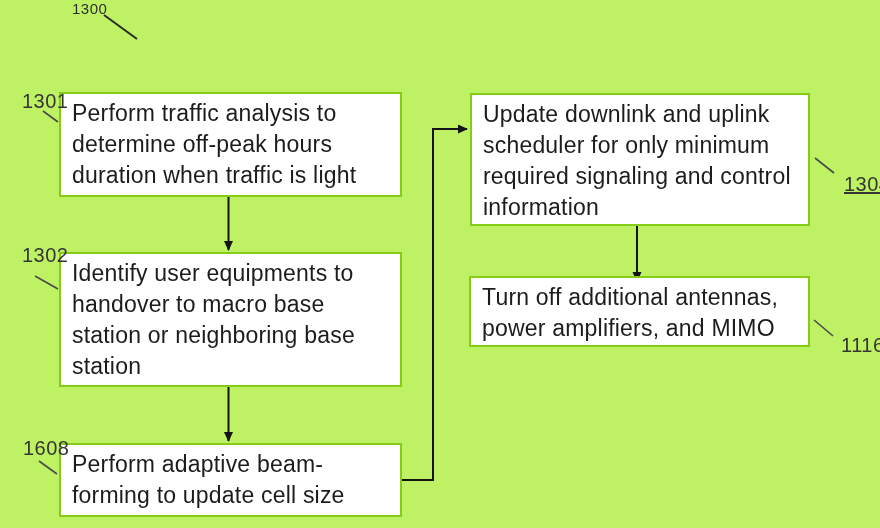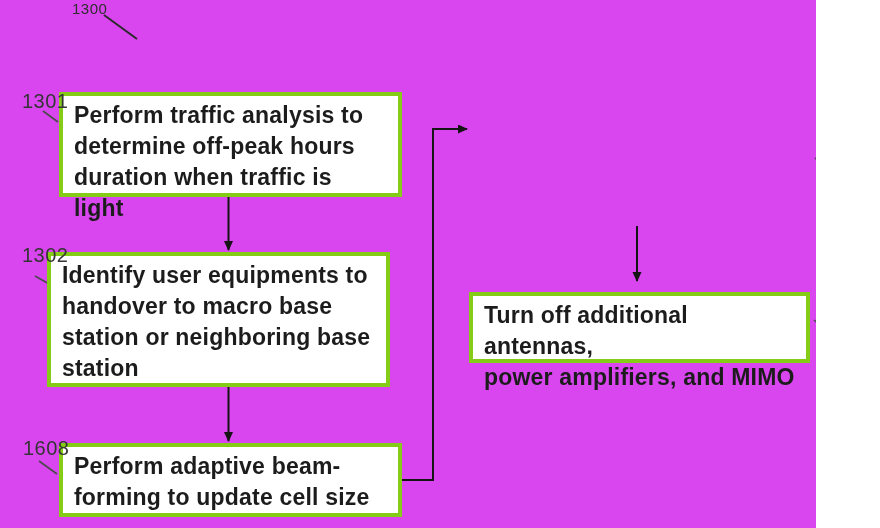--- a/index.html
+++ b/index.html
@@ -2,48 +2,47 @@
 <html><head>
 <meta charset="utf-8">
 <style>
   html, body {
     margin: 0;
     padding: 0;
     background: #ffffff;
   }
   #app {
     position: relative;
-    width: 816px;
+    width: 880px;
     height: 528px;
-    background: #d946ef;
+    background: #bef264;
     overflow: hidden;
     font-family: "Liberation Sans", sans-serif;
     color: #1a1a1a;
   }
   .overlay {
     position: absolute;
     left: 0;
     top: 0;
     width: 880px;
     height: 528px;
     pointer-events: none;
   }
   .flow-box {
     position: absolute;
     box-sizing: border-box;
     background: #ffffff;
-    border: 4px solid #84cc16;
+    border: 2px solid #84cc16;
     padding: 4px 11px 0 11px;
     font-size: 23px;
     line-height: 31px;
     letter-spacing: 0.2px;
     white-space: pre-line;
     color: #1c1c1c;
     z-index: 2;
-    font-weight: bold;
   }
   .ref-label {
     position: absolute;
     font-size: 20px;
     line-height: 14px;
     color: #353535;
     letter-spacing: 0.5px;
     z-index: 3;
     margin-left: 8px;
   }
@@ -101,26 +100,30 @@
   <div class="ref-label" style="left:14px; top:94px;">1301</div>
   <div class="ref-label" style="left:14px; top:248px;">1302</div>
   <div class="ref-label" style="left:15px; top:441px;">1608</div>
   <div class="ref-label" style="left:836px; top:177px;text-decoration:underline;">1304</div>
   <div class="ref-label" style="left:833px; top:338px;">1116</div>
 
   <div class="flow-box" style="left:59px; top:92px; width:343px; height:105px;">Perform traffic analysis to
 determine off-peak hours
 duration when traffic is light</div>
 
-  <div class="flow-box" style="left:47px; top:252px; width:343px; height:135px;">Identify user equipments to
+  <div class="flow-box" style="left:59px; top:252px; width:343px; height:135px;">Identify user equipments to
 handover to macro base
 station or neighboring base
 station</div>
 
   <div class="flow-box" style="left:59px; top:443px; width:343px; height:74px;">Perform adaptive beam-
 forming to update cell size</div>
 
+  <div class="flow-box" style="left:470px; top:93px; width:340px; height:133px;">Update downlink and uplink
+scheduler for only minimum
+required signaling and control
+information</div>
 
-  <div class="flow-box" style="left:469px; top:292px; width:341px; height:71px;">Turn off additional antennas,
+  <div class="flow-box" style="left:469px; top:276px; width:341px; height:71px;">Turn off additional antennas,
 power amplifiers, and MIMO</div>
 
 
 </div>
 
 </body></html>

